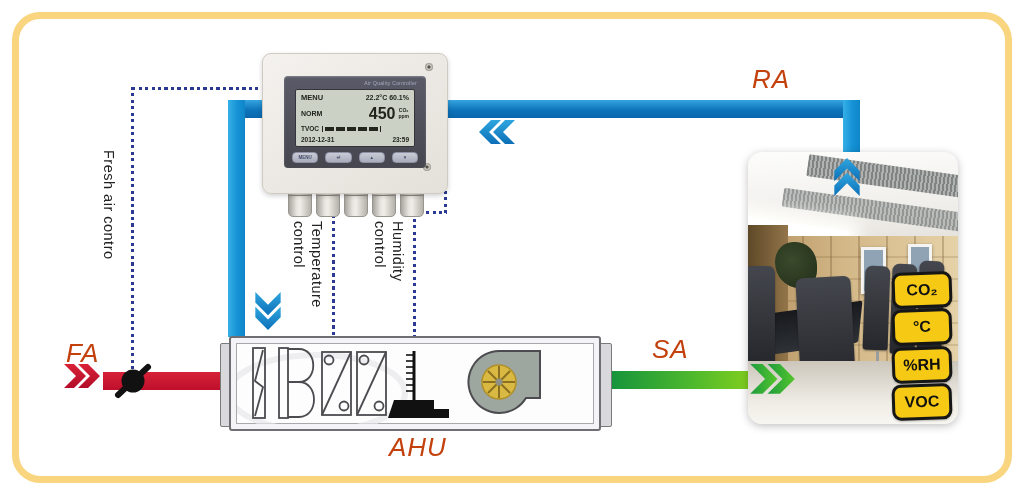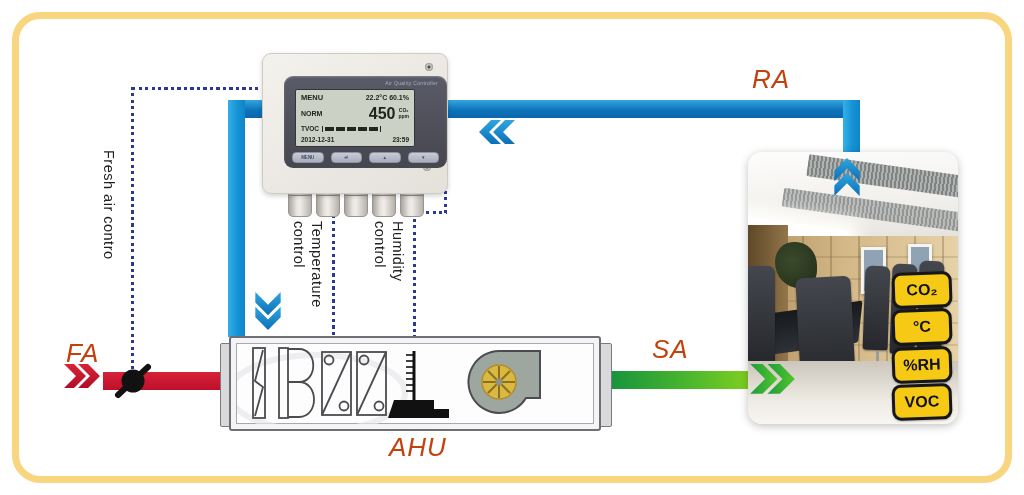--- a/index.html
+++ b/index.html
@@ -13,22 +13,22 @@
   .pipe-blue-h{background:linear-gradient(180deg,#35A5DF 0%,#0E74BB 55%,#0A66AC 100%);}
   .pipe-blue-v{background:linear-gradient(90deg,#35B0E7 0%,#1593D6 55%,#0F85C9 100%);}
   .badge{width:54px;height:30px;border:3px solid #161616;border-radius:9px;background:#F6C914;
          display:flex;align-items:center;justify-content:center;font-weight:bold;font-size:16px;
          color:#111;transform:rotate(-2deg);box-shadow:0 1px 2px rgba(0,0,0,.25);}
   
   .ctrl-body{width:184px;height:139px;background:linear-gradient(145deg,#F4F2EE,#E4E0DA);
              border:1px solid #CFCAC2;border-radius:9px;box-shadow:0 2px 5px rgba(0,0,0,.18);}
   .screw{width:8px;height:8px;border-radius:50%;
          background:radial-gradient(circle at 50% 50%,#55524d 0 1.4px,#d9d5cf 1.8px,#9a968f 70%);}
-  .bezel{left:21px;top:22px;width:142px;height:92px;border-radius:9px;
-         background:linear-gradient(180deg,#5A5B68,#45464E);box-shadow:inset 0 1px 2px rgba(255,255,255,.25);padding-left:21px;}
+  .bezel{left:21px;top:22px;width:142px;height:92px;border-radius:4px;
+         background:linear-gradient(180deg,#5A5B68,#45464E);box-shadow:inset 0 1px 2px rgba(255,255,255,.25);}
   .brand{top:4px;right:9px;font-size:5px;color:#A8AEC2;letter-spacing:.3px;}
   .lcd{left:11px;top:13px;width:120px;height:58px;background:#CBD1C5;border:1px solid #34343c;
        border-radius:2px;padding:3px 5px;box-sizing:border-box;color:#20241D;
        display:flex;flex-direction:column;justify-content:space-between;}
   .lcd-row{display:flex;align-items:center;font-weight:bold;}
   .seg{width:9px;height:3.5px;background:#23261f;}
   .btn{flex:1;height:9px;border:1px solid #8E92A4;border-radius:4px;
        background:linear-gradient(#C9CCD6,#A9ADBC);font-size:4.5px;color:#434b66;
        display:flex;align-items:center;justify-content:center;font-weight:bold;}
   .gland{width:22px;height:30px;border:1px solid #98948E;border-radius:3px 3px 5px 5px;

